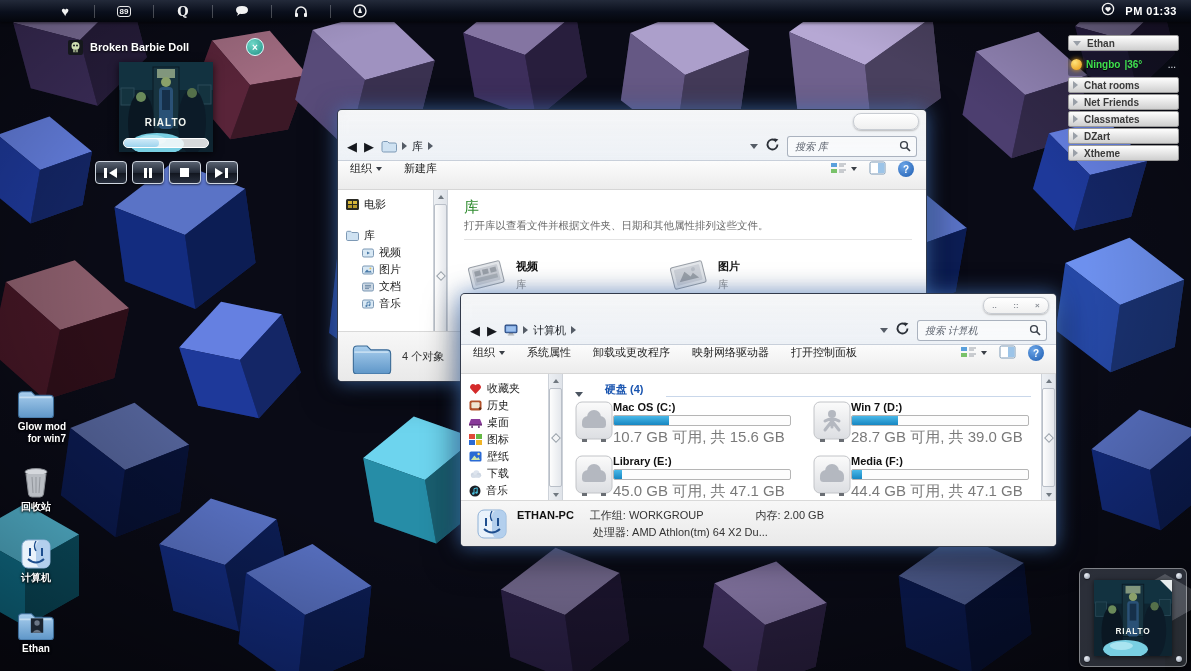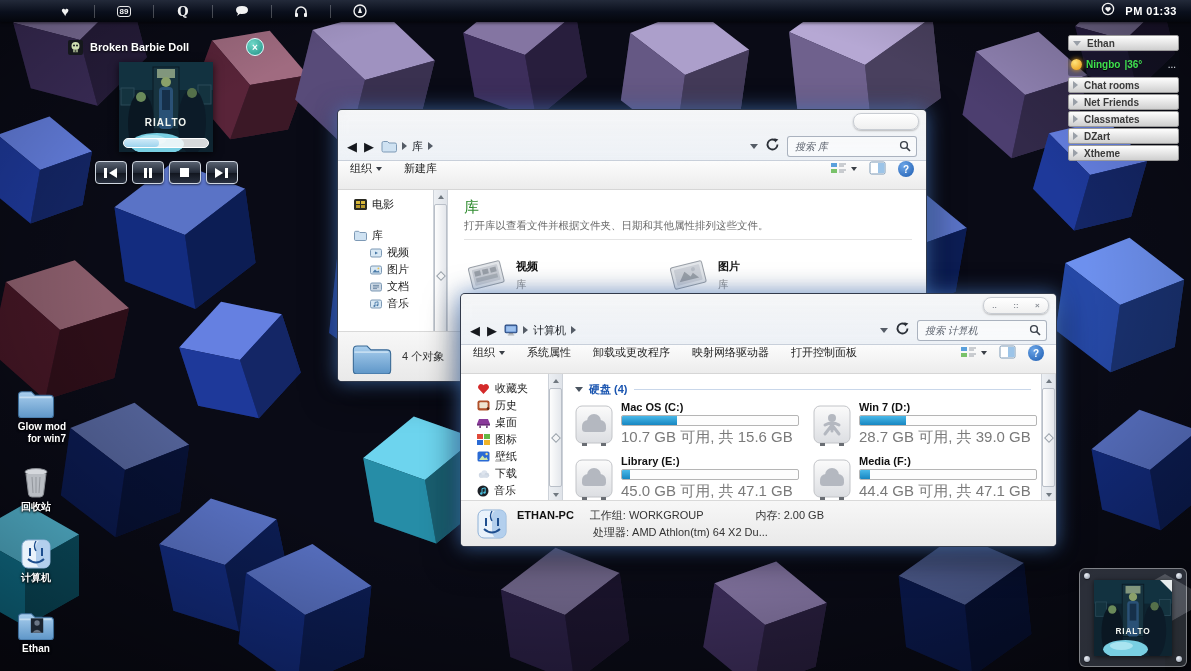--- a/index.html
+++ b/index.html
@@ -79,21 +79,21 @@
   .search input::placeholder{color:#5c636e;font-style:italic;opacity:1}
   .toolbar{height:28px;background:linear-gradient(#fcfcfc,#ececec);border-bottom:1px solid #d6d6d6;
            display:flex;align-items:flex-start;padding:0 12px;font-size:11px;color:#1c1c1c}
   .tb-item{display:flex;align-items:center;gap:4px;margin-right:22px;cursor:pointer;white-space:nowrap}
   .caret{width:0;height:0;border-left:3px solid transparent;border-right:3px solid transparent;border-top:4px solid #3a3f46}
   .tb-right{margin-left:auto;display:flex;align-items:center;gap:12px}
   .help{width:16px;height:16px;border-radius:50%;background:radial-gradient(circle at 35% 30%,#6ca6e8,#1c5bb0);
         color:#fff;font-size:10px;font-weight:bold;display:flex;align-items:center;justify-content:center;cursor:pointer}
   .help::before{content:"?"}
   .winbody{display:flex;background:#fff}
-  .sidebar{font-size:11px;color:#222;padding:6px 0 0 16px;box-sizing:border-box;background:#fff}
+  .sidebar{font-size:11px;color:#222;padding:6px 0 0 8px;box-sizing:border-box;background:#fff}
   .side-item{display:flex;align-items:center;gap:5px;height:17px;cursor:pointer;white-space:nowrap}
   .vscroll{width:13px;background:linear-gradient(90deg,#eceff3,#dfe3e9);border:1px solid #cdd2d9;
            border-top:0;border-bottom:0;display:flex;flex-direction:column;align-items:center}
   .sbtn{width:11px;height:13px;display:flex;align-items:center;justify-content:center;cursor:pointer}
   .tup{width:0;height:0;border-left:3px solid transparent;border-right:3px solid transparent;border-bottom:4px solid #707880}
   .tdn{width:0;height:0;border-left:3px solid transparent;border-right:3px solid transparent;border-top:4px solid #707880}
   .thumb{flex:1;width:11px;margin:1px 0;background:linear-gradient(90deg,#fdfdfd,#e4e7ec);
          border:1px solid #b9bfc8;border-radius:2px;position:relative;cursor:grab}
   .grip{position:absolute;left:50%;top:50%;width:5px;height:5px;border:1px solid #9aa2ab;
         transform:translate(-50%,-50%) rotate(45deg);background:#f4f5f7}
@@ -107,25 +107,25 @@
   .lib-sub{font-size:10.5px;color:#6a6a6a;border-bottom:1px solid #e4e4e4;padding-bottom:6px}
   .lib-items{display:flex;gap:128px;margin-top:16px}
   .lib-item{display:flex;align-items:center;gap:8px;cursor:pointer}
   .lib-item .nm{font-weight:bold;font-size:11px;color:#111}
   .lib-item .kd{font-size:10.5px;color:#8a8a8a}
   #libstatus{position:absolute;left:0;right:0;bottom:0;height:49px;padding-left:14px}
   #libstatus .cnt{font-size:11px;color:#333}
   
   #compwin{left:460px;top:293px;width:595px;height:252px;z-index:20}
   #compwin .sidebar{width:100px}
-  .grp{display:flex;align-items:center;gap:6px;margin:8px 10px 4px 12px;font-size:11px;color:#1a55b0;font-weight:bold}
+  .grp{display:flex;align-items:flex-end;gap:22px;margin:8px 10px 4px 12px;font-size:11px;color:#1a55b0;font-weight:bold}
   .grp .rule{flex:1;height:1px;background:#c9d7ea}
   .grp-tri{width:0;height:0;border-left:4px solid transparent;border-right:4px solid transparent;border-top:5px solid #4a5460}
   .drives{display:grid;grid-template-columns:228px 228px;column-gap:10px;row-gap:8px;margin-left:12px}
-  .drive{display:flex;align-items:flex-end;gap:8px;cursor:pointer}
+  .drive{display:flex;align-items:flex-start;cursor:pointer}
   .dinfo{display:flex;flex-direction:column;gap:2px}
   .dname{font-size:11px;font-weight:bold;color:#111}
   .dbar{width:176px;height:9px;border:1px solid #b5b5b5;border-radius:2px;background:#fdfdfd;overflow:hidden}
   .dfill{height:100%;background:linear-gradient(#49b8e8,#1787c2)}
   .ddet{font-size:15px;color:#7a7a7a;white-space:nowrap}
   #compstatus{position:absolute;left:0;right:0;bottom:0;height:45px;padding-left:16px}
   .sline{display:flex;gap:16px;align-items:baseline}
   .pcname{font-weight:bold;color:#111}
   .mem{margin-left:36px}
   .proc{margin-left:76px;margin-top:2px}

